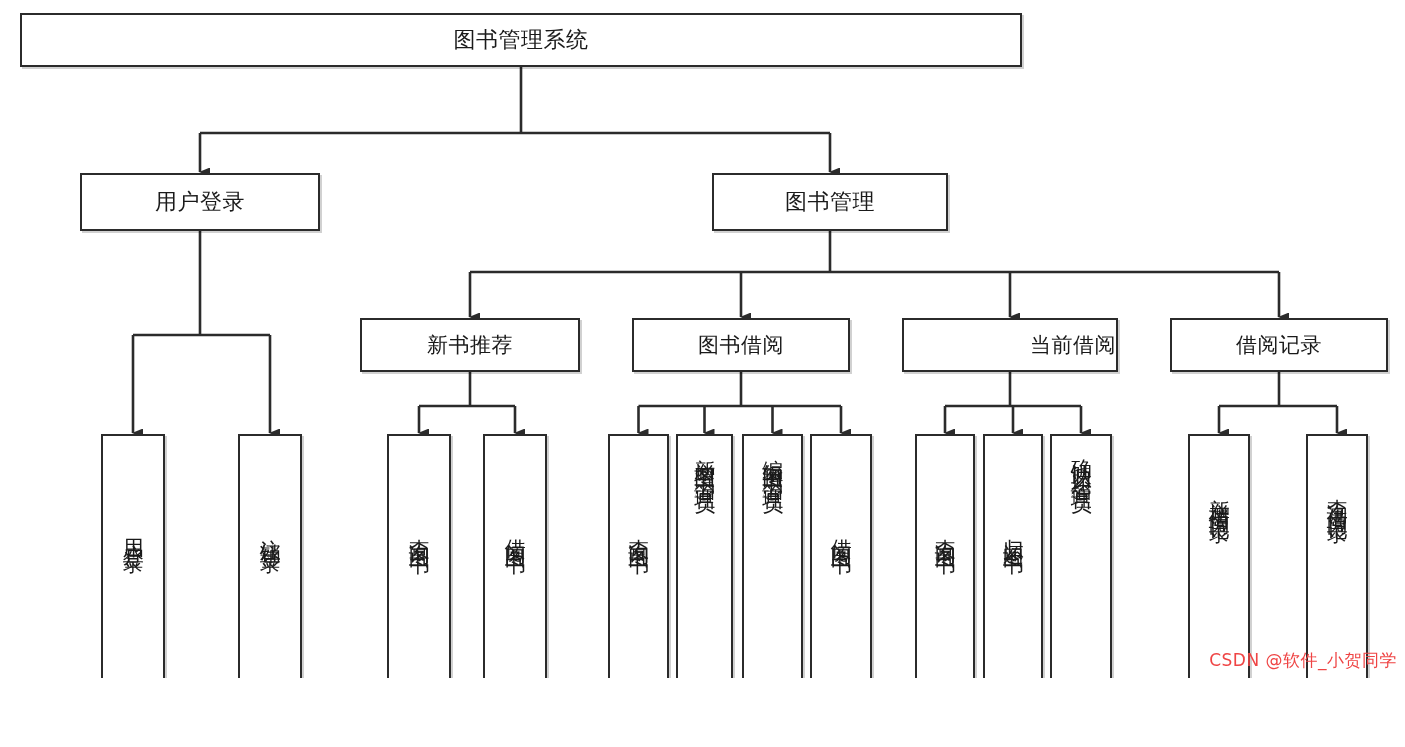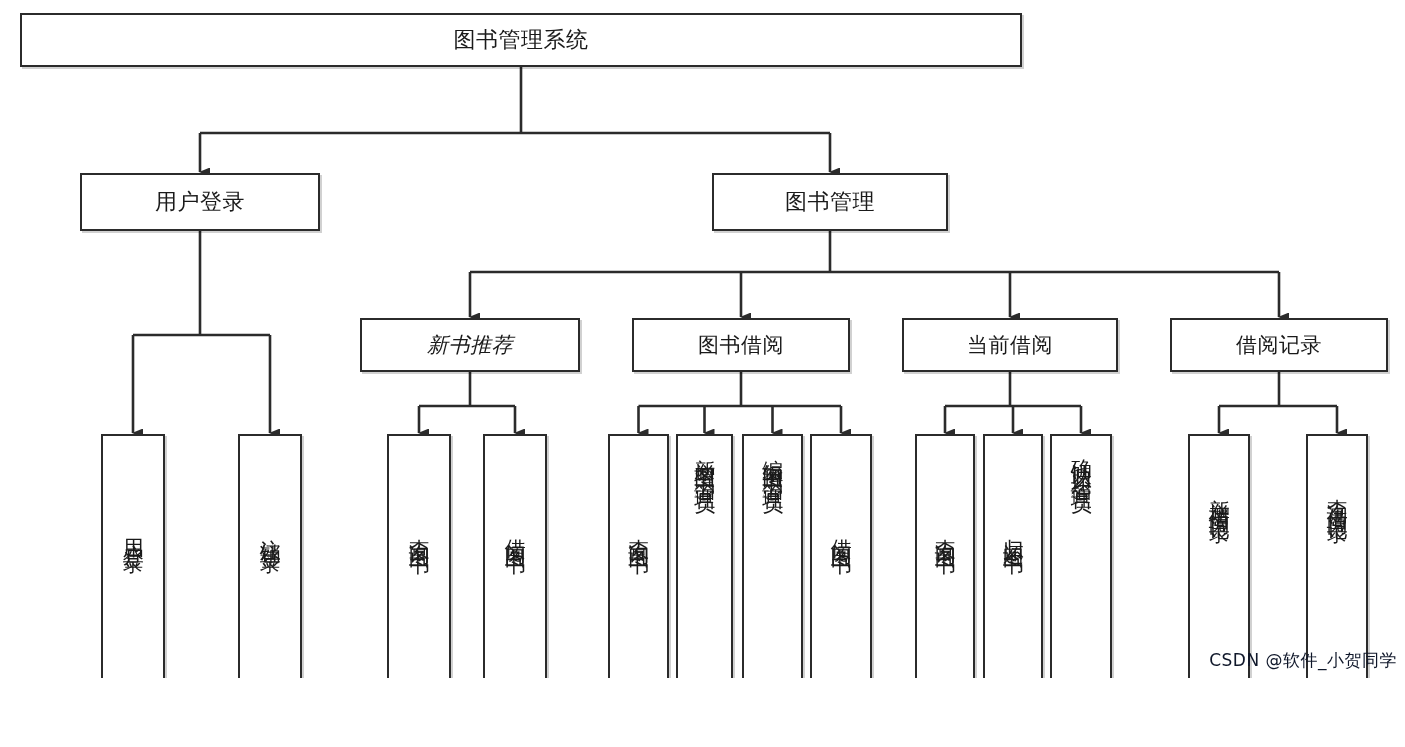--- a/index.html
+++ b/index.html
@@ -58,21 +58,21 @@
     padding-top: 0;
   }
   .node.leaf .node-label {
     margin: 0 auto;
   }
   #watermark {
     position: absolute;
     right: 8px;
     bottom: 6px;
     font-size: 17px;
-    color: #0f172a;
+    color: #ef4444;
     letter-spacing: 0.5px;
     white-space: nowrap;
     pointer-events: none;
   }
 </style>
 </head>
 <body>
 
 <div id="diagram-root">
 
@@ -122,27 +122,27 @@
   <div id="node-group">
       <div class="node root" style="left: 20px; top: 13px; width: 1002px; height: 54px;">
         <span class="node-label">图书管理系统</span>
       </div>
       <div class="node level1" style="left: 80px; top: 173px; width: 240px; height: 58px;">
         <span class="node-label">用户登录</span>
       </div>
       <div class="node level1" style="left: 712px; top: 173px; width: 236px; height: 58px;">
         <span class="node-label">图书管理</span>
       </div>
-      <div class="node level2" style="left: 360px; top: 318px; width: 220px; height: 54px; font-style: italic;">
+      <div class="node level2" style="left: 360px; top: 318px; width: 220px; height: 54px;">
         <span class="node-label">新书推荐</span>
       </div>
       <div class="node level2" style="left: 632px; top: 318px; width: 218px; height: 54px; align-items: center;">
         <span class="node-label">图书借阅</span>
       </div>
-      <div class="node level2" style="left: 902px; top: 318px; width: 216px; height: 54px;">
+      <div class="node level2" style="left: 902px; top: 318px; width: 216px; height: 54px; justify-content: flex-end;">
         <span class="node-label">当前借阅</span>
       </div>
       <div class="node level2" style="left: 1170px; top: 318px; width: 218px; height: 54px; justify-content: center;">
         <span class="node-label">借阅记录</span>
       </div>
       <div class="node leaf vertical" style="left: 101px; top: 434px; width: 64px; height: 299px; padding-top: 86px;">
         <span class="node-label">用户登录</span>
       </div>
       <div class="node leaf vertical" style="left: 238px; top: 434px; width: 64px; height: 299px; padding-top: 86px;">
         <span class="node-label">注销登录</span>

